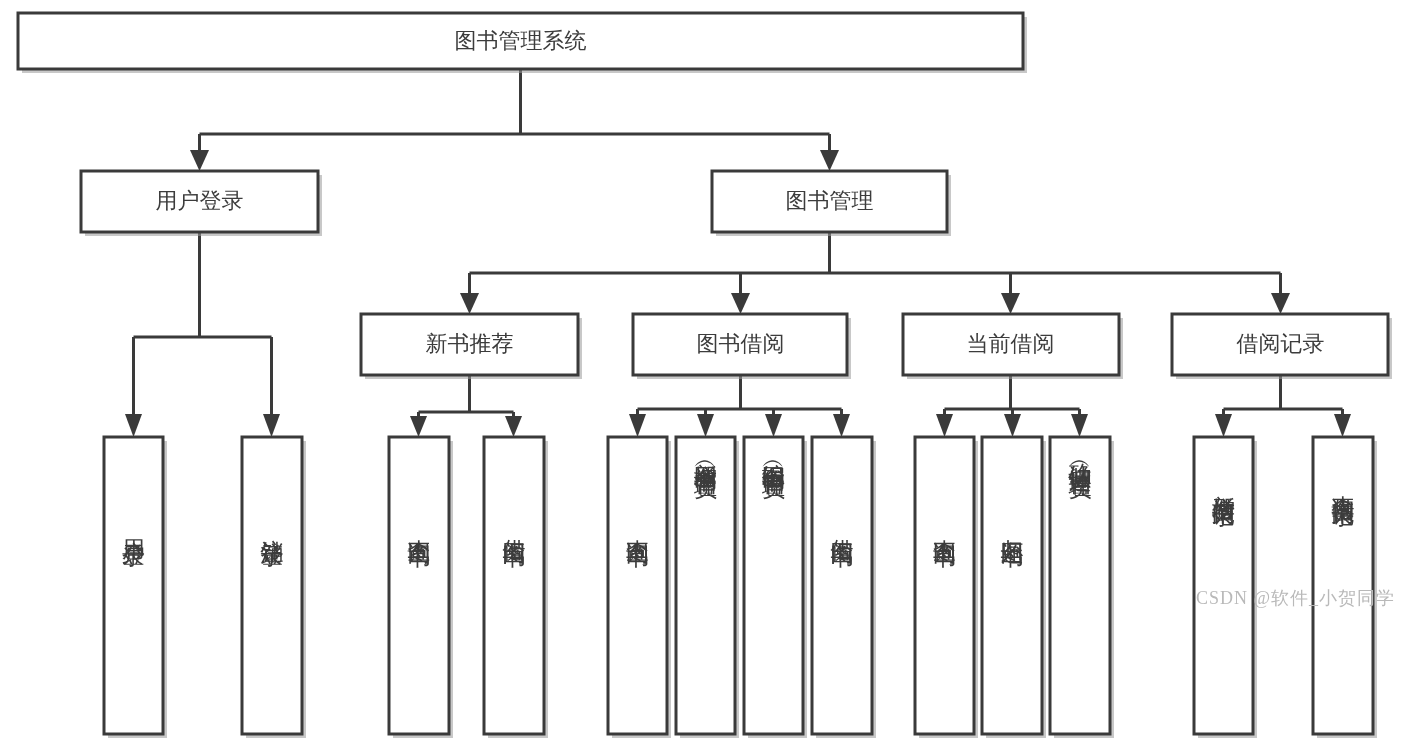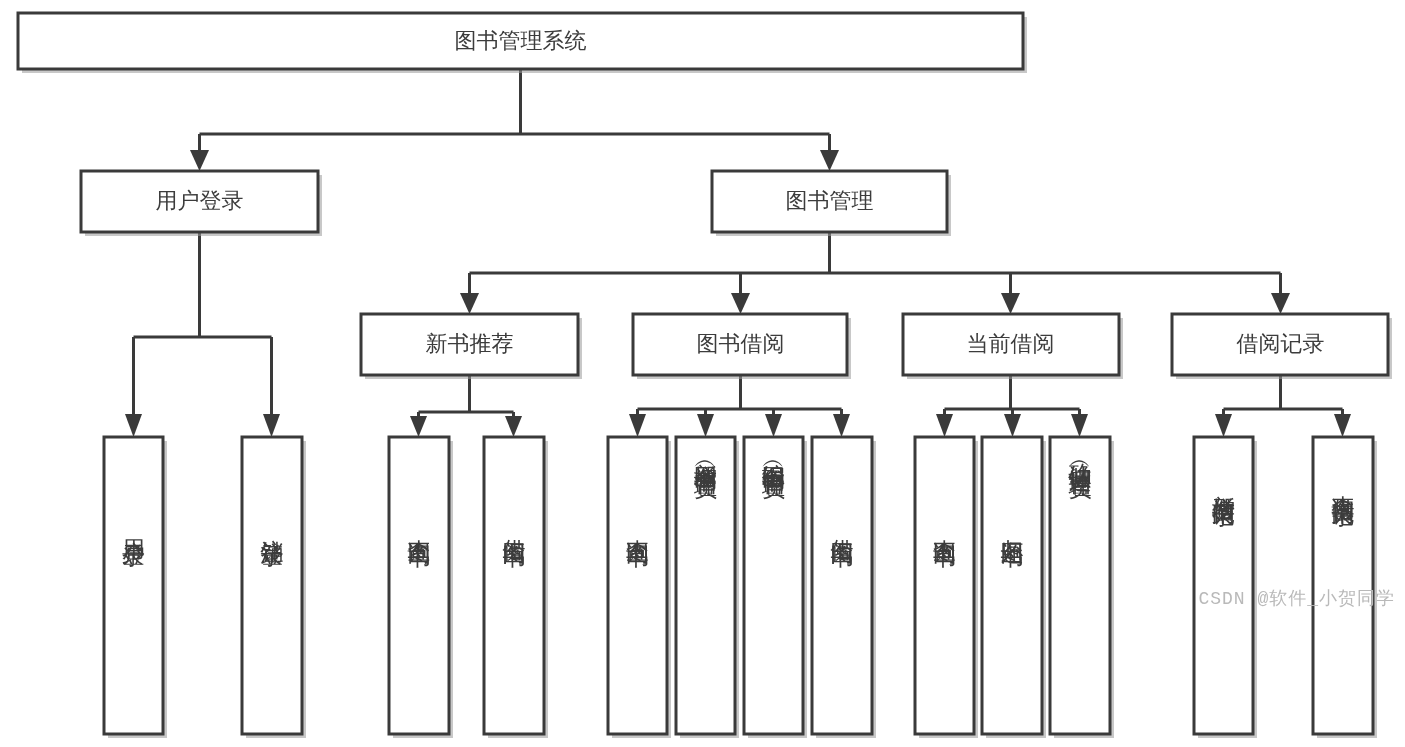--- a/index.html
+++ b/index.html
@@ -65,21 +65,21 @@
     font-size: 23px;
     line-height: 1;
     color: #3c3c3c;
     letter-spacing: 2px;
     white-space: nowrap;
   }
   .watermark {
     position: absolute;
     right: 10px;
     bottom: 6px;
-    font-family: Liberation Mono, monospace;
+    font-family: Liberation Serif, serif;
     font-size: 18px;
     color: #b9b9b9;
     letter-spacing: 1px;
     white-space: nowrap;
   }
 </style>
 </head>
 <body>
 
 <div id="diagram-root">

